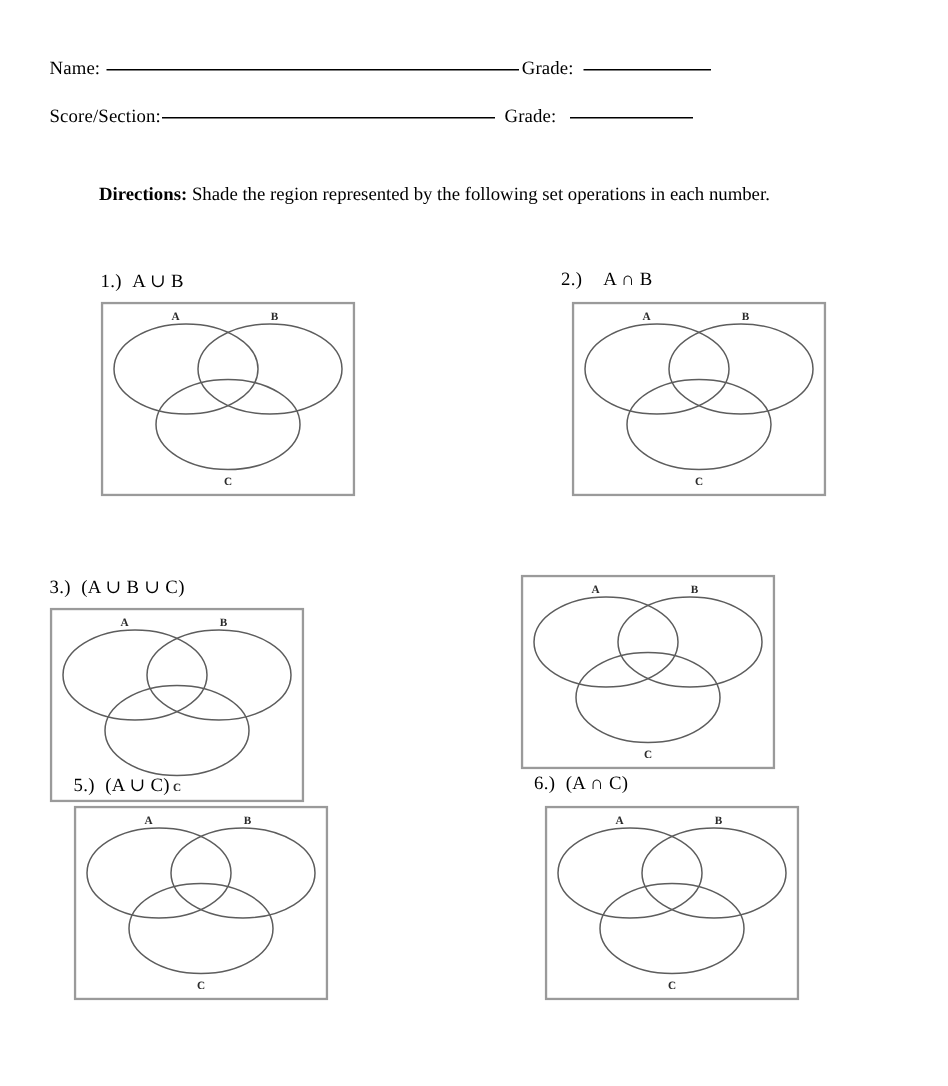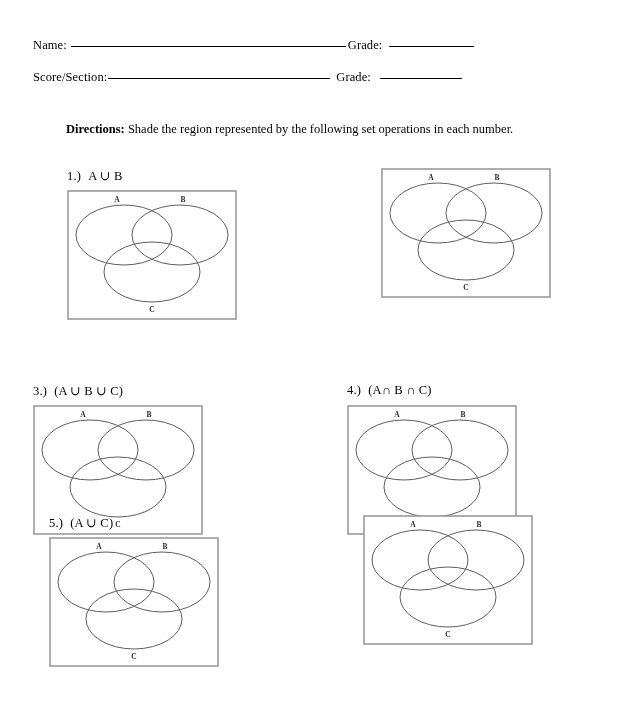--- a/index.html
+++ b/index.html
@@ -82,21 +82,21 @@
     margin-bottom: 6px;
     height: 16px;
     letter-spacing: 0.2px;
   }
   .sp { display: inline-block; width: 7px; }
 
   
   .col-l { left: 33px; }
   .col-r { left: 340px; }
   .col-r2 { left: 347px; }
-  .row-1 { top: 8px; padding-left: 34px; }
+  .row-1 { top: 19px; padding-left: 34px; }
   .row-2 { top: 180px; margin-top: 43px; }
   .row-3 { top: 355px; padding-left: 16px; }
 
   .venn-wrap {
     width: 170px;
     height: 130px;
   }
   .venn-wrap.indent { margin-left: 7px; }
   .venn-wrap svg {
     display: block;
@@ -161,20 +161,23 @@
           <ellipse class="venn-ellipse" cx="113" cy="45" rx="48" ry="30"></ellipse>
           <ellipse class="venn-ellipse" cx="85" cy="82" rx="48" ry="30"></ellipse>
           <text class="venn-label" x="50" y="12">A</text>
           <text class="venn-label" x="116" y="12">B</text>
           <text class="venn-label" x="85" y="122">C</text>
         </svg>
       </div>
     </div>
 
     <div class="prob col-r row-1">
+      <div class="prob-label">
+        <span>2.)</span><span class="sp"></span><span class="sp"></span><span>A ∩ B</span>
+      </div>
       <div class="venn-wrap indent">
         <svg width="170" height="130" viewBox="0 0 170 130" xmlns="http://www.w3.org/2000/svg">
           <rect class="venn-box" x="1" y="1" width="168" height="128"></rect>
           <ellipse class="venn-ellipse" cx="57" cy="45" rx="48" ry="30"></ellipse>
           <ellipse class="venn-ellipse" cx="113" cy="45" rx="48" ry="30"></ellipse>
           <ellipse class="venn-ellipse" cx="85" cy="82" rx="48" ry="30"></ellipse>
           <text class="venn-label" x="50" y="12">A</text>
           <text class="venn-label" x="116" y="12">B</text>
           <text class="venn-label" x="85" y="122">C</text>
         </svg>
@@ -192,23 +195,20 @@
           <ellipse class="venn-ellipse" cx="113" cy="45" rx="48" ry="30"></ellipse>
           <ellipse class="venn-ellipse" cx="85" cy="82" rx="48" ry="30"></ellipse>
           <text class="venn-label" x="50" y="12">A</text>
           <text class="venn-label" x="116" y="12">B</text>
           <text class="venn-label" x="85" y="122">C</text>
         </svg>
       </div>
     </div>
 
     <div class="prob col-r2 row-2">
-      <div class="prob-label">
-        <span>4.)</span><span class="sp"></span><span>(A∩ B ∩ C)</span>
-      </div>
       <div class="venn-wrap">
         <svg width="170" height="130" viewBox="0 0 170 130" xmlns="http://www.w3.org/2000/svg">
           <rect class="venn-box" x="1" y="1" width="168" height="128"></rect>
           <ellipse class="venn-ellipse" cx="57" cy="45" rx="48" ry="30"></ellipse>
           <ellipse class="venn-ellipse" cx="113" cy="45" rx="48" ry="30"></ellipse>
           <ellipse class="venn-ellipse" cx="85" cy="82" rx="48" ry="30"></ellipse>
           <text class="venn-label" x="50" y="12">A</text>
           <text class="venn-label" x="116" y="12">B</text>
           <text class="venn-label" x="85" y="122">C</text>
         </svg>
@@ -226,20 +226,23 @@
           <ellipse class="venn-ellipse" cx="113" cy="45" rx="48" ry="30"></ellipse>
           <ellipse class="venn-ellipse" cx="85" cy="82" rx="48" ry="30"></ellipse>
           <text class="venn-label" x="50" y="12">A</text>
           <text class="venn-label" x="116" y="12">B</text>
           <text class="venn-label" x="85" y="122">C</text>
         </svg>
       </div>
     </div>
 
     <div class="prob col-r row-3">
+      <div class="prob-label">
+        <span>6.)</span><span class="sp"></span><span>(A ∩ C)</span>
+      </div>
       <div class="venn-wrap indent">
         <svg width="170" height="130" viewBox="0 0 170 130" xmlns="http://www.w3.org/2000/svg">
           <rect class="venn-box" x="1" y="1" width="168" height="128"></rect>
           <ellipse class="venn-ellipse" cx="57" cy="45" rx="48" ry="30"></ellipse>
           <ellipse class="venn-ellipse" cx="113" cy="45" rx="48" ry="30"></ellipse>
           <ellipse class="venn-ellipse" cx="85" cy="82" rx="48" ry="30"></ellipse>
           <text class="venn-label" x="50" y="12">A</text>
           <text class="venn-label" x="116" y="12">B</text>
           <text class="venn-label" x="85" y="122">C</text>
         </svg>

